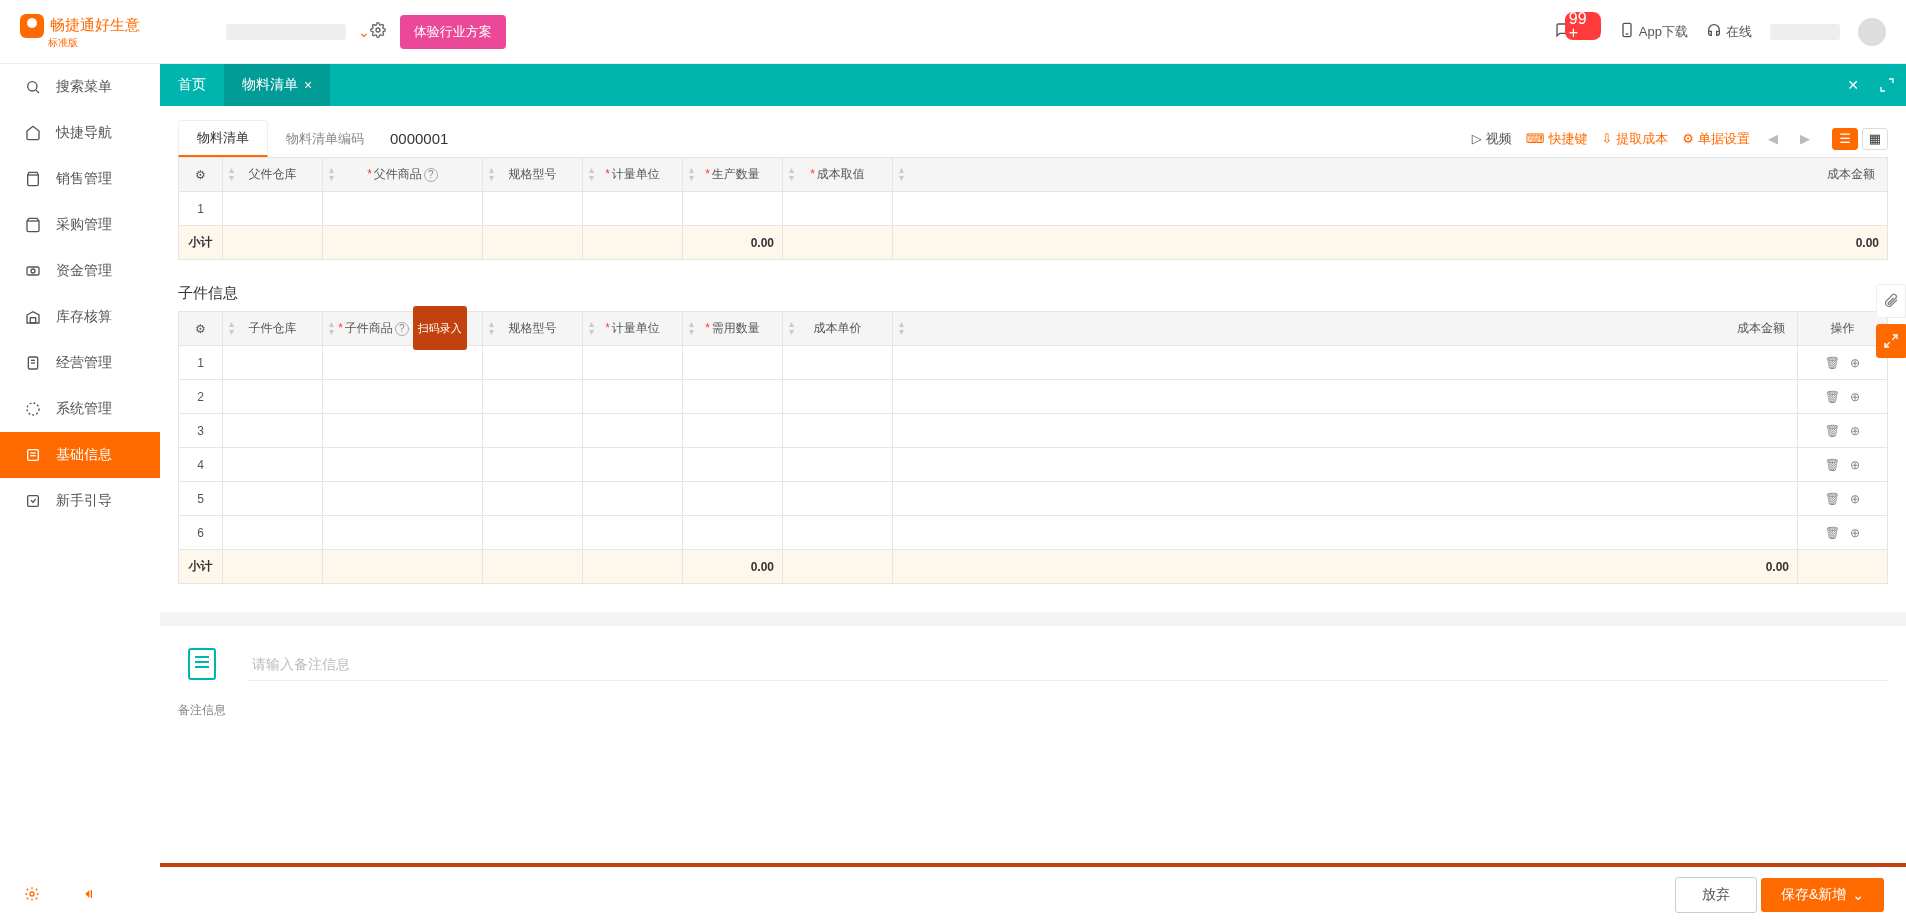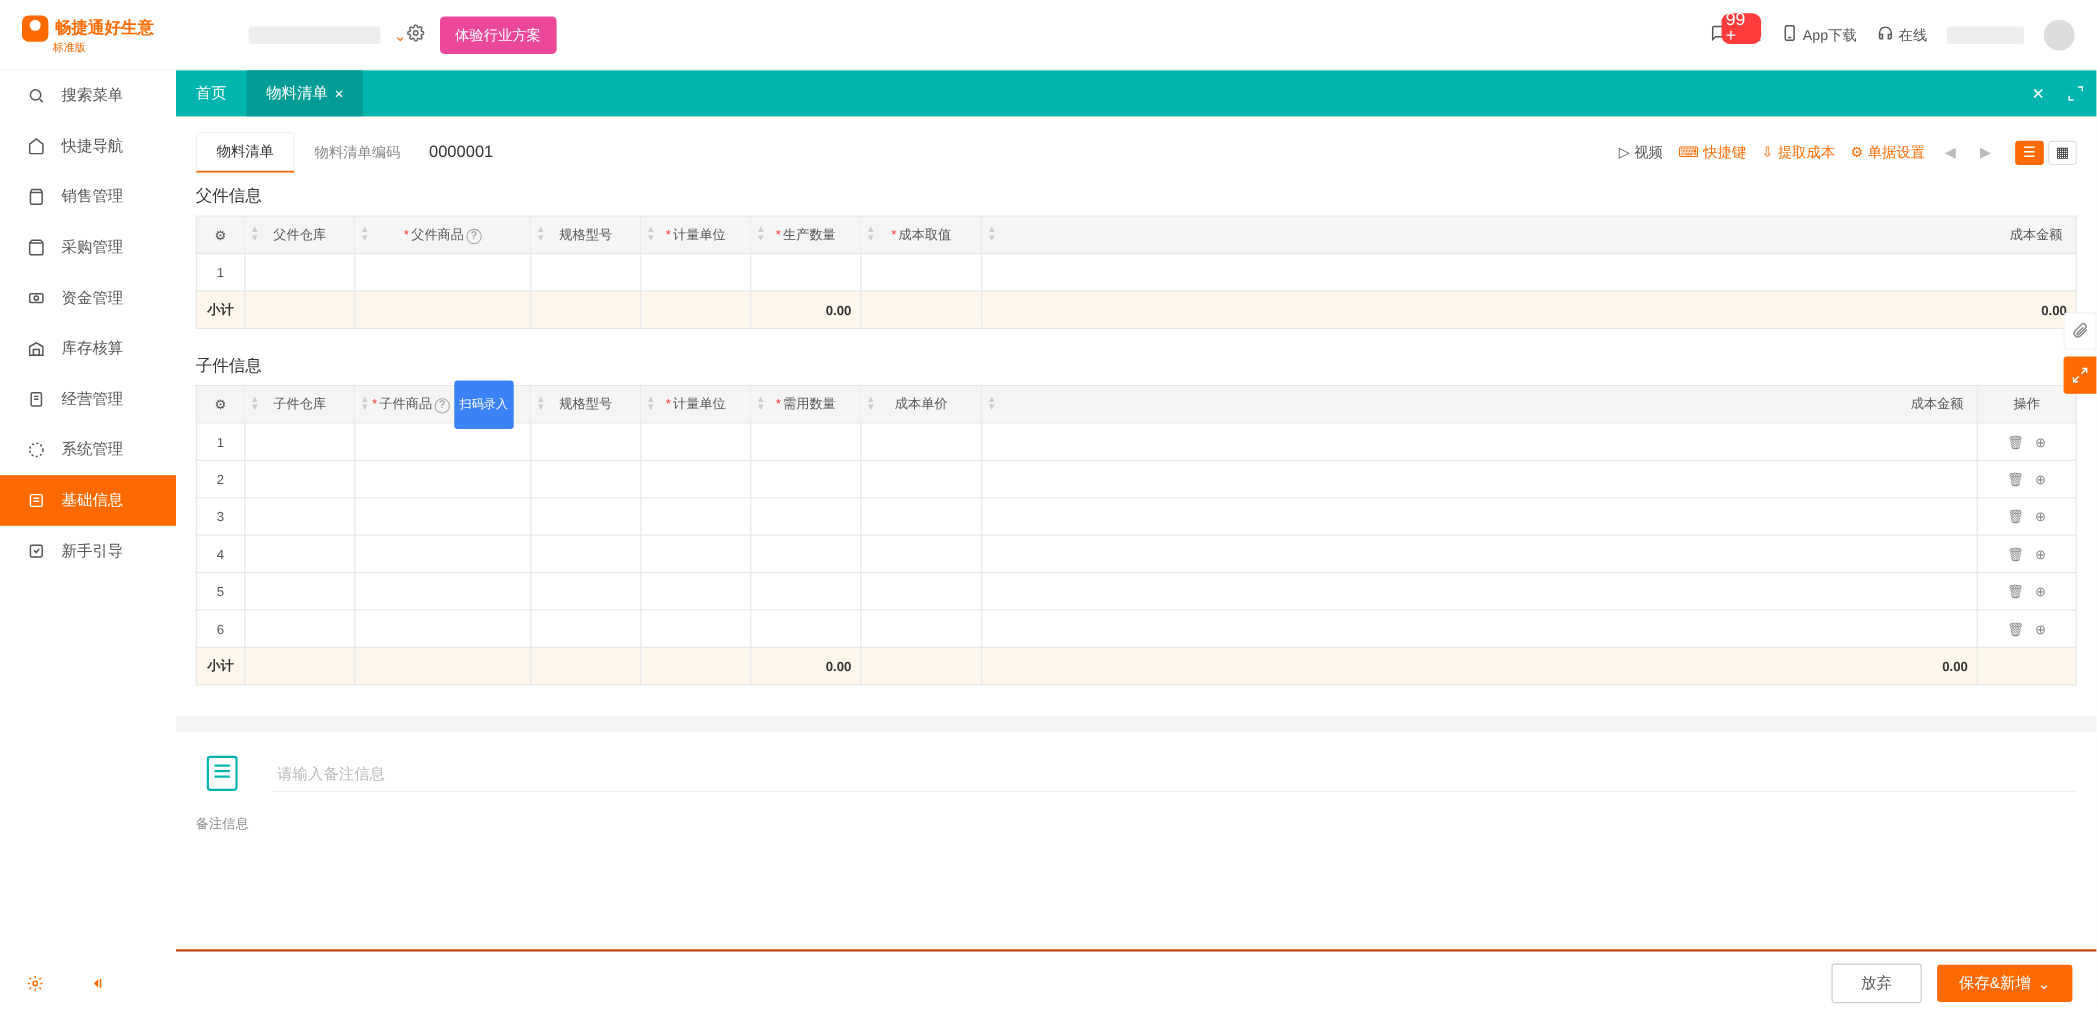--- a/index.html
+++ b/index.html
@@ -3,21 +3,21 @@
 <meta charset="utf-8">
 <style>
 * { margin: 0; padding: 0; box-sizing: border-box; font-family: -apple-system, "Microsoft YaHei", sans-serif; }
 body { background: #fff; font-size: 13px; color: #333; overflow: hidden; }
 
 
 .top-header { height: 64px; display: flex; align-items: center; padding: 0 20px; border-bottom: 1px solid #eee; }
 .logo-box { display: flex; align-items: center; gap: 6px; }
 .logo-mark { width: 24px; height: 24px; background: #ff6a00; border-radius: 6px; position: relative; }
 .logo-mark::before { content: ""; position: absolute; width: 10px; height: 10px; background: #fff; border-radius: 50%; top: 4px; left: 7px; }
-.logo-text { color: #ff6a00; font-weight: 700; font-size: 15px; }
+.logo-text { color: #ff6a00; font-weight: 400; font-size: 15px; }
 .logo-sub { color: #ff6a00; font-size: 10px; margin-left: 28px; margin-top: -2px; }
 .logo-group { width: 146px; }
 .company-sel { margin-left: 60px; display: flex; align-items: center; gap: 12px; color: #333; cursor: pointer; }
 .chevdown { color: #ff6a00; font-size: 14px; }
 .gear-small { color: #666; cursor: pointer; }
 .cta-btn { margin-left: 14px; background: #ec4899; color: #fff; border: none; padding: 8px 14px; border-radius: 4px; font-size: 13px; cursor: pointer; }
 .top-spacer { flex: 1; }
 .top-right { display: flex; align-items: center; gap: 18px; color: #555; font-size: 13px; }
 .tr-item { display: flex; align-items: center; gap: 4px; cursor: pointer; position: relative; }
 .badge { position: absolute; top: -10px; left: 10px; background: #ff3b3b; color: #fff; font-size: 16px; padding: 0 4px; border-radius: 8px; line-height: 14px; }
@@ -58,38 +58,38 @@
 
 
 .section-title { padding: 12px 18px 8px; font-size: 15px; color: #333; }
 .grid-wrap { padding: 0 18px 12px; }
 .grid { width: 100%; border: 1px solid #e5e5e5; border-collapse: collapse; table-layout: fixed; }
 .grid th, .grid td { border: 1px solid #e5e5e5; height: 34px; padding: 0 8px; font-size: 12px; color: #555; text-align: center; }
 .grid thead th { background: #f5f5f5; font-weight: 400; position: relative; }
 .sort-icn { color: #ccc; font-size: 10px; line-height: 8px; display: inline-flex; flex-direction: column; position: absolute; left: 6px; top: 8px; }
 .req-star { color: #ff3b3b; margin-right: 2px; }
 .help-q { display: inline-block; width: 14px; height: 14px; border: 1px solid #aaa; border-radius: 50%; font-size: 10px; line-height: 12px; color: #888; margin-left: 2px; }
-.scan-tag { background: #3b82f6; color: #fff; border-radius: 3px; padding: 16px 5px; font-size: 11px; margin-left: 4px; }
+.scan-tag { background: #c2410c; color: #fff; border-radius: 3px; padding: 16px 5px; font-size: 11px; margin-left: 4px; }
 .gear-cell { width: 44px; }
 .row-num { color: #888; text-align: center; }
 .subtotal-row td { background: #fef8ec; font-weight: 600; color: #333; }
 .right-al { text-align: right !important; padding-right: 10px; }
 .ops-cell { display: flex; gap: 10px; justify-content: center; color: #888; }
 .ops-cell span { cursor: pointer; }
 
 
 .remark-row { display: flex; align-items: flex-start; gap: 22px; padding: 22px 18px 50px; margin-top: 16px; background: #fff; border-top: 14px solid #f3f4f6; }
 .remark-icon-box { display: flex; flex-direction: column; align-items: center; gap: 22px; color: #888; font-size: 12px; }
 .remark-icon { width: 28px; height: 32px; border: 2px solid #00b5ad; border-radius: 3px; position: relative; }
 .remark-icon::before { content: ""; position: absolute; top: 6px; left: 5px; right: 5px; height: 2px; background: #00b5ad; box-shadow: 0 5px 0 #00b5ad, 0 10px 0 #00b5ad; }
 .remark-input { flex: 1; border: none; border-bottom: 1px solid #eee; padding: 8px 4px; font-size: 14px; outline: none; color: #333; }
 .remark-input::placeholder { color: #bbb; }
 
 
-.bottom-bar { position: absolute; left: 0; right: 0; bottom: 0; height: 60px; background: #fff; border-top: 2px solid #c2410c; display: flex; align-items: center; justify-content: flex-end; gap: 14px; padding: 0 22px; }
+.bottom-bar { position: absolute; left: 0; right: 0; bottom: 0; height: 60px; background: #fff; border-top: 4px solid #c2410c; display: flex; align-items: center; justify-content: flex-end; gap: 4px; padding: 0 22px; }
 .btn-outline { border: 1px solid #ccc; background: #fff; padding: 8px 26px; border-radius: 3px; cursor: pointer; font-size: 14px; color: #555; }
 .btn-primary { border: none; background: #ff6a00; color: #fff; padding: 8px 20px; border-radius: 3px; cursor: pointer; font-size: 14px; display: inline-flex; align-items: center; gap: 6px; }
 
 
 .float-right { position: absolute; right: 0; top: 220px; display: flex; flex-direction: column; gap: 6px; }
 .float-btn { width: 30px; height: 34px; background: #fff; border: 1px solid #eee; border-radius: 3px 0 0 3px; display: flex; align-items: center; justify-content: center; color: #888; cursor: pointer; }
 .float-btn.orange { background: #ff6a00; border-color: #ff6a00; color: #fff; }
 
 svg { width: 16px; height: 16px; }
 </style>
@@ -298,21 +298,20 @@
             </span>
           <span class="arrow-btn">◀</span>
           <span class="arrow-btn">▶</span>
           <div class="view-toggle">
             <span class="vt active">☰</span>
             <span class="vt">▦</span>
           </div>
         </div>
       </div>
 
-      <div class="section-title">父件信息</div>
       <div class="grid-wrap">
         <table class="grid">
           <colgroup>
             <col style="width:44px">
               <col style="width:100px">
               <col style="width:160px">
               <col style="width:100px">
               <col style="width:100px">
               <col style="width:100px">
               <col style="width:110px">

